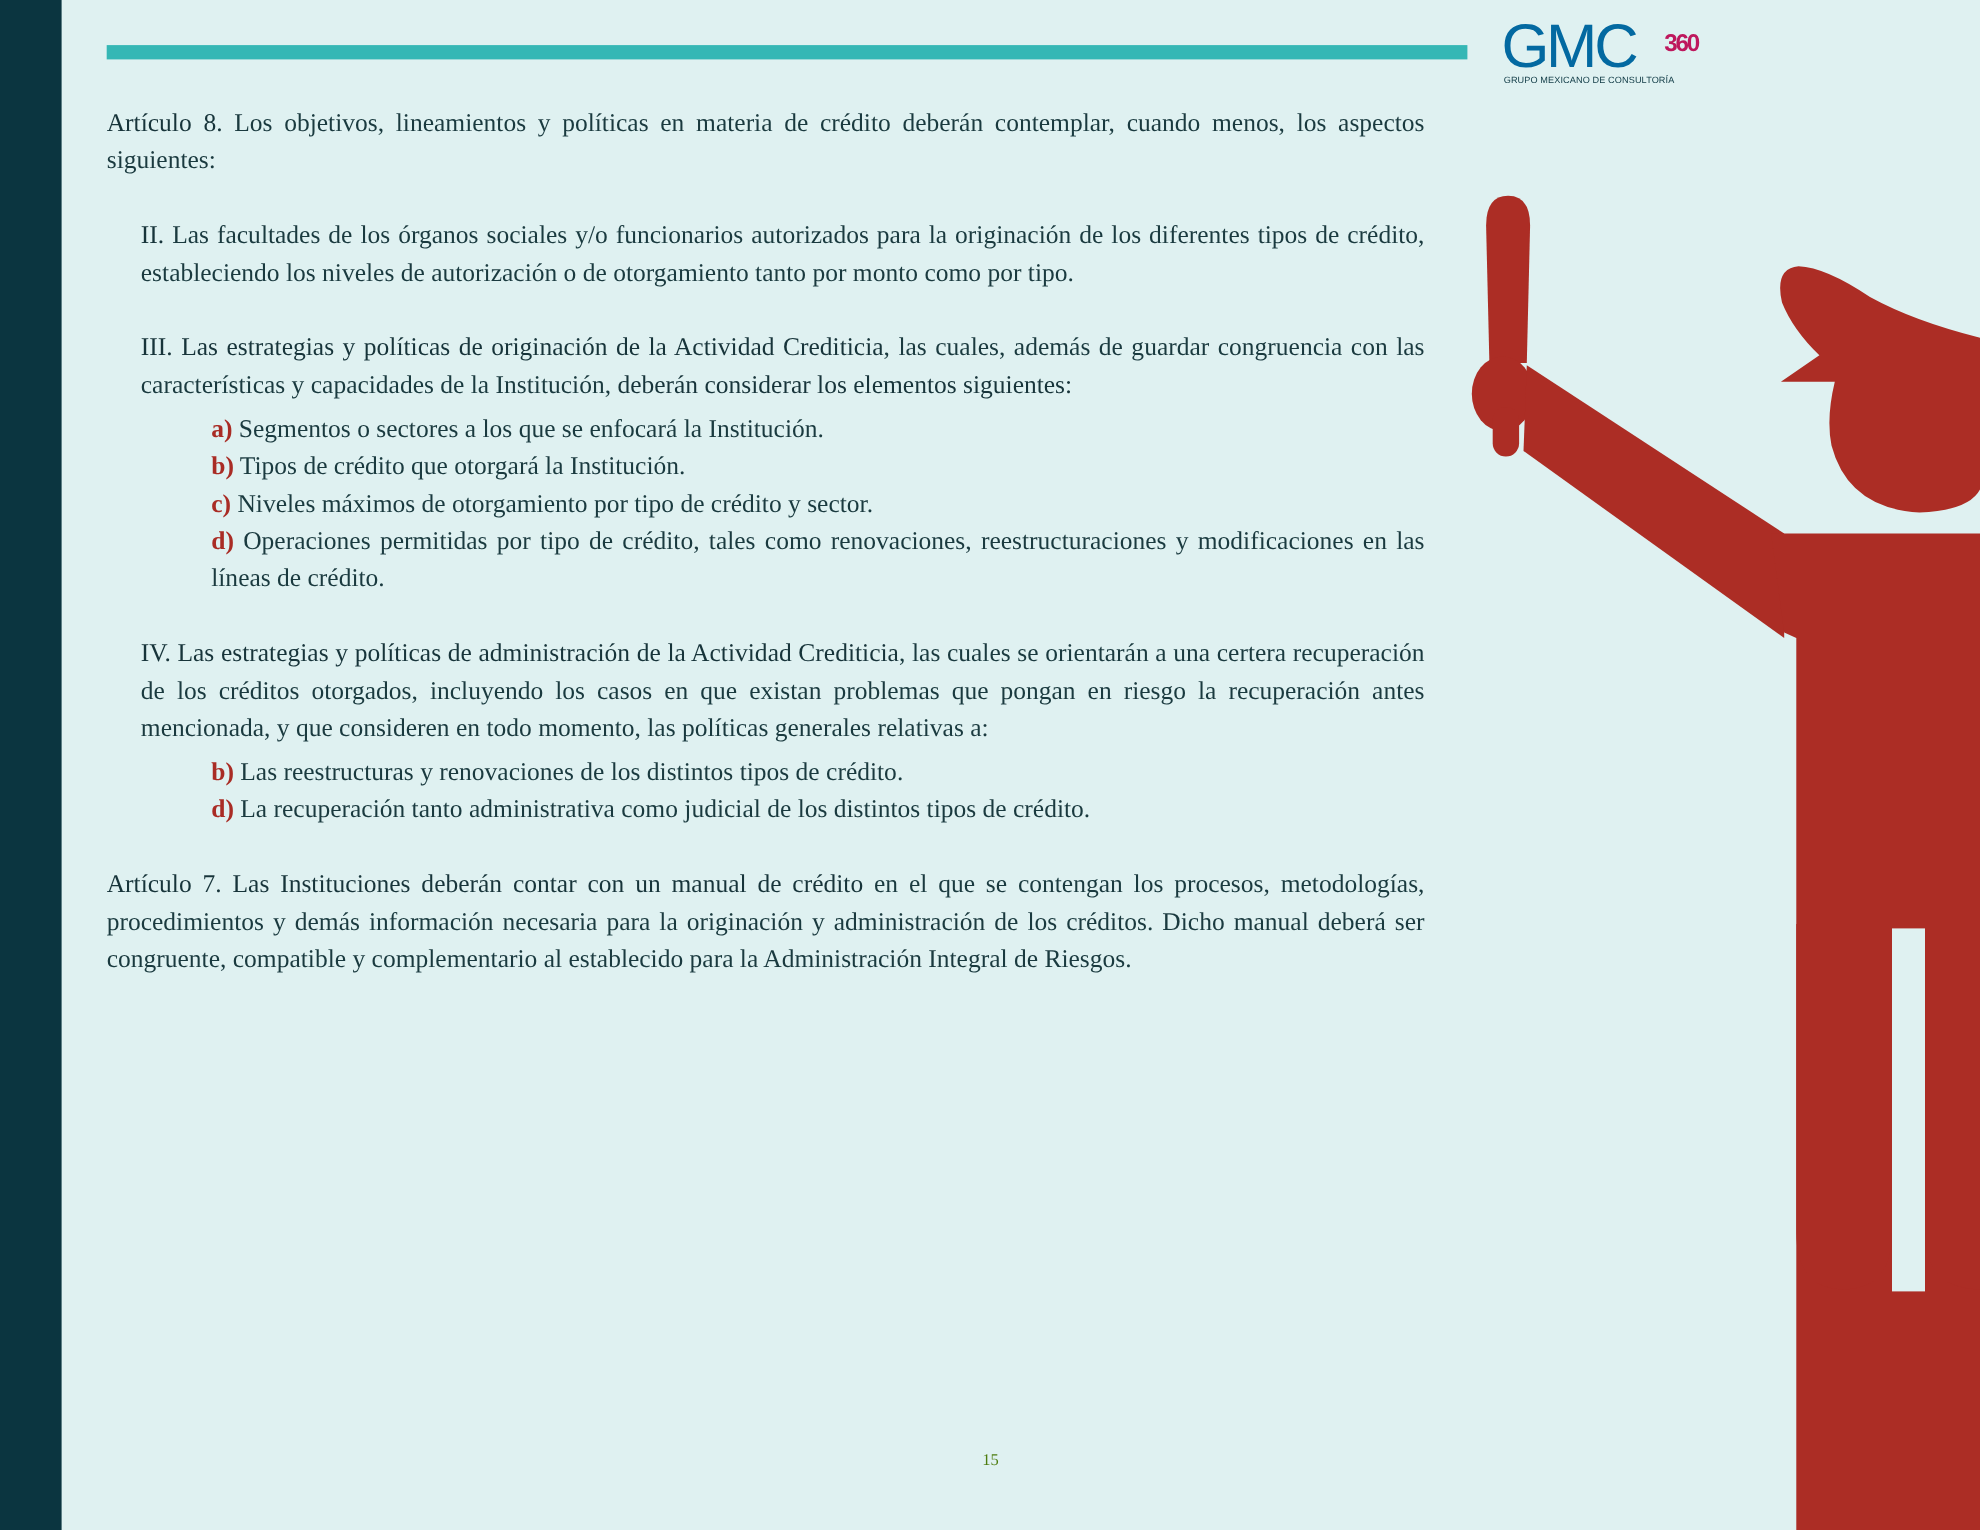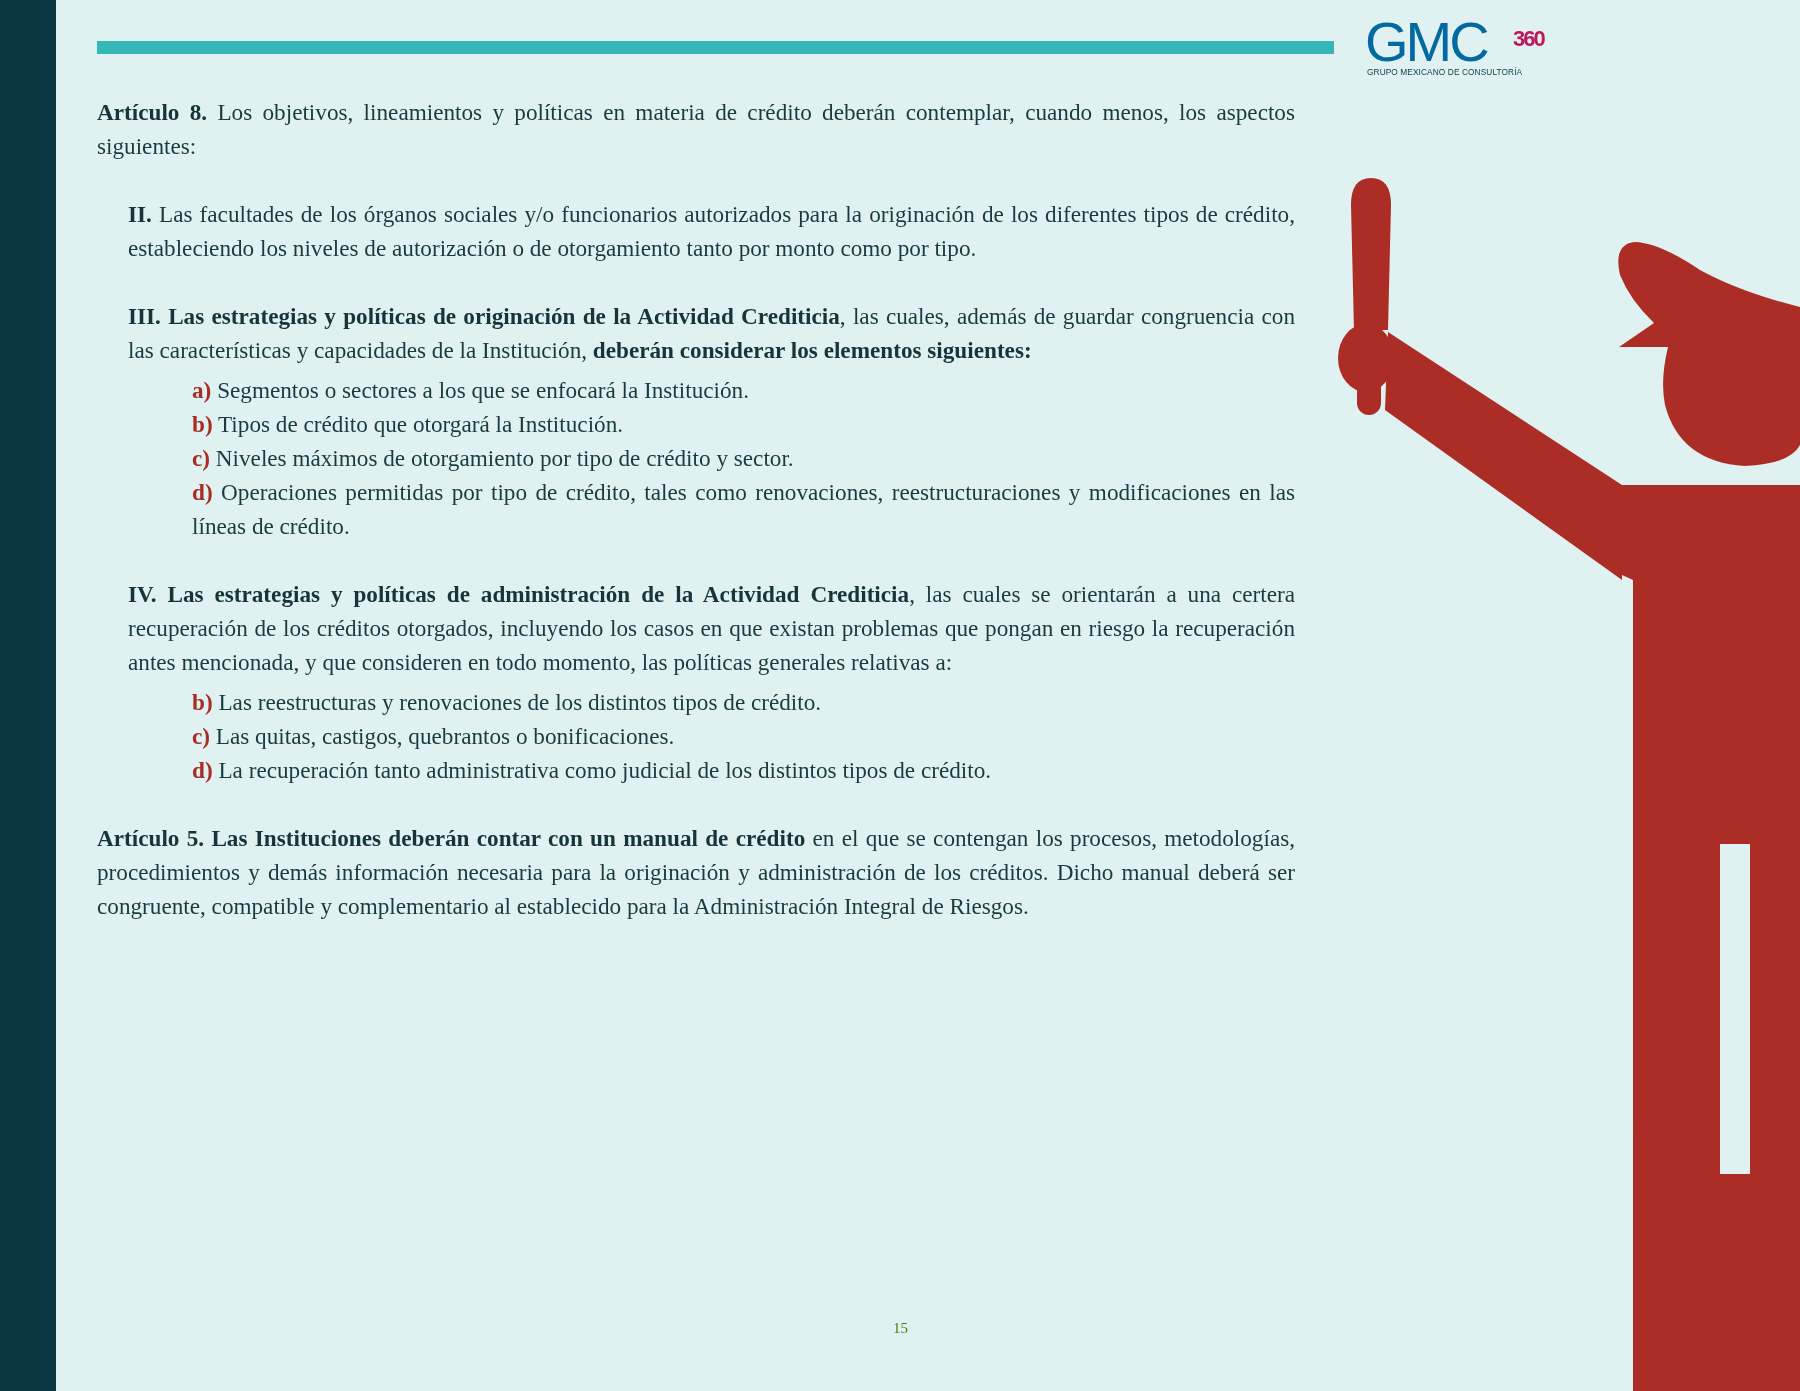--- a/index.html
+++ b/index.html
@@ -17,21 +17,21 @@
   .logo .tag { position:absolute; left:2px; top:53px; font-family:"Liberation Sans","DejaVu Sans",sans-serif; font-size:8.3px; letter-spacing:0.1px; color:#0f3a45; white-space:nowrap; }
   .figure { position:absolute; left:0; top:0; width:1800px; height:1391px; pointer-events:none; }
   .content { position:absolute; left:97px; top:95px; width:1198px; font-size:23.2px; line-height:34px; }
   .content p { margin:0; text-align:justify; }
   .para { margin-bottom:34px !important; }
   .item { padding-left:31px; }
   .item p { margin:0; }
   .sub { padding-left:64px; margin-top:6px; }
   .sub-item { margin:0 0 7px 0; }
   .lbl { color:#a92c25; font-weight:bold; }
-  b { font-weight:bold; color:#17343a; }
+  b { font-weight:normal; color:#17343a; }
   .pagenum { position:absolute; left:893px; top:1320px; font-size:15px; color:#4d7c0f; }
   .gap { height:34px; }
 </style>
 </head>
 <body>
 
 <div class="sidebar"></div>
 <div class="topbar"></div>
 
 <div class="logo">
@@ -80,25 +80,24 @@
       <p class="sub-item"><span class="lbl">c)</span><span> Niveles máximos de otorgamiento por tipo de crédito y sector.</span></p>
       <p class="sub-item"><span class="lbl">d)</span><span> Operaciones permitidas por tipo de crédito, tales como renovaciones, reestructuraciones y modificaciones en las líneas de crédito.</span></p>
     </div>
   </div>
   <div class="gap"></div>
 
   <div class="item">
     <p><b>IV. Las estrategias y políticas de administración de la Actividad Crediticia</b><span>, las cuales se orientarán a una certera recuperación de los créditos otorgados, incluyendo los casos en que existan problemas que pongan en riesgo la recuperación antes mencionada, y que consideren en todo momento, las políticas generales relativas a:</span></p>
     <div class="sub">
       <p class="sub-item"><span class="lbl">b)</span><span> Las reestructuras y renovaciones de los distintos tipos de crédito.</span></p>
-      <p class="sub-item"><span class="lbl">c)</span><span> Las quitas, castigos, quebrantos o bonificaciones.</span></p>
       <p class="sub-item"><span class="lbl">d)</span><span> La recuperación tanto administrativa como judicial de los distintos tipos de crédito.</span></p>
     </div>
   </div>
   <div class="gap"></div>
 
   <p class="para">
-    <b>Artículo 5. Las Instituciones deberán contar con un manual de crédito</b><span> en el que se contengan los procesos, metodologías, procedimientos y demás información necesaria para la originación y administración de los créditos. Dicho manual deberá ser congruente, compatible y complementario al establecido para la Administración Integral de Riesgos.</span>
+    <b>Artículo 7. Las Instituciones deberán contar con un manual de crédito</b><span> en el que se contengan los procesos, metodologías, procedimientos y demás información necesaria para la originación y administración de los créditos. Dicho manual deberá ser congruente, compatible y complementario al establecido para la Administración Integral de Riesgos.</span>
   </p>
 
 </div>
 
 <div class="pagenum">15</div>
 
 </body></html>

